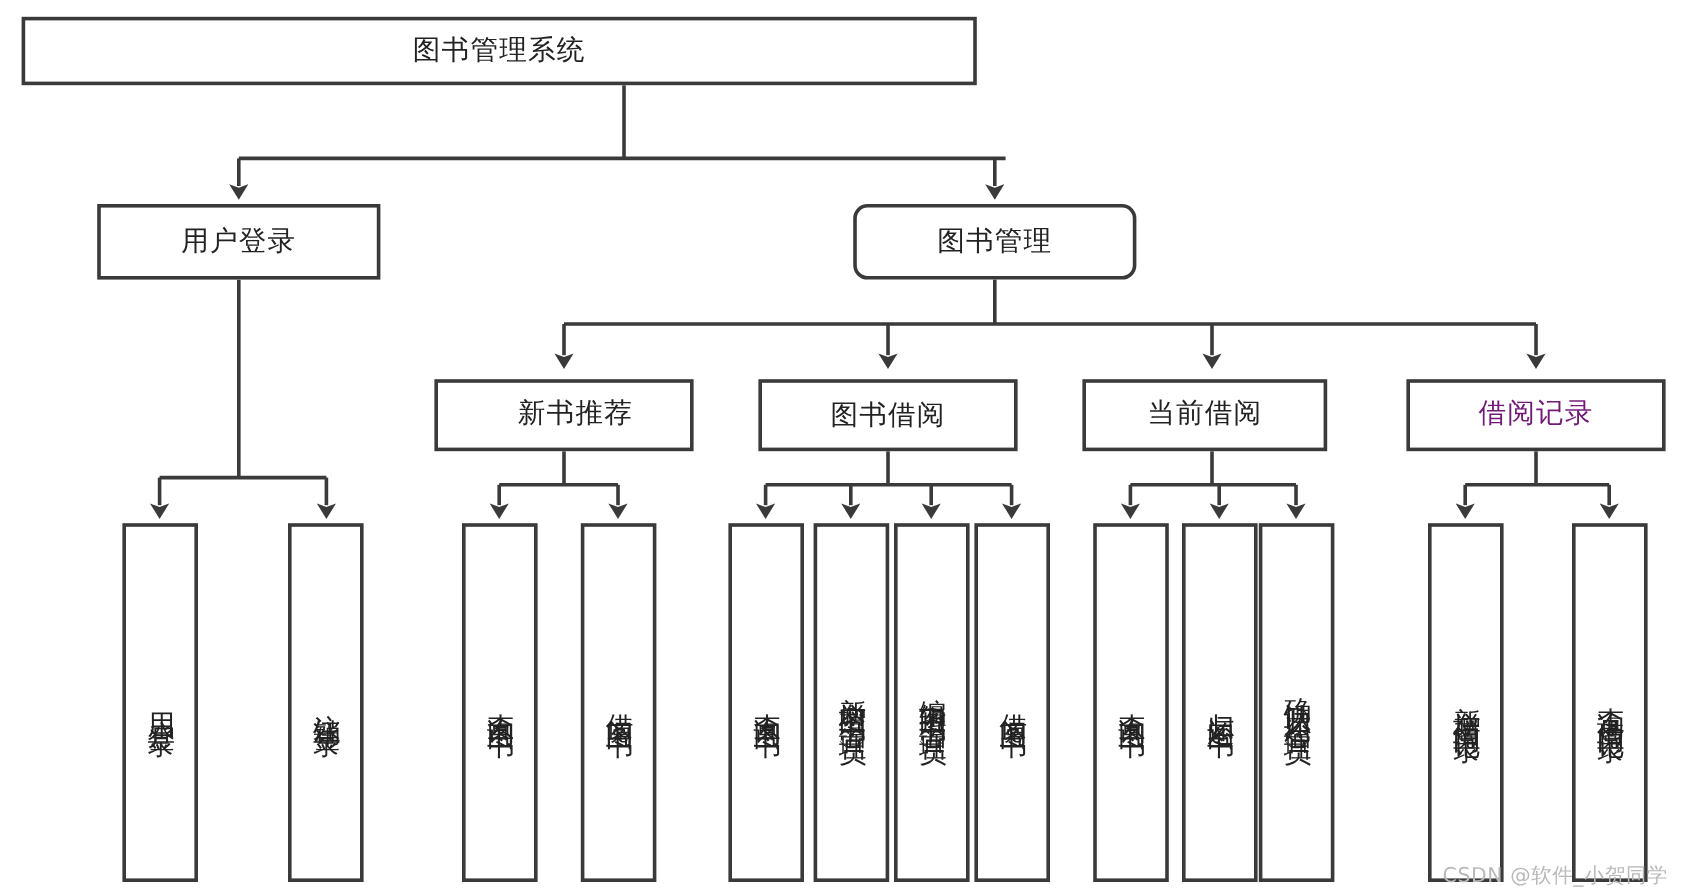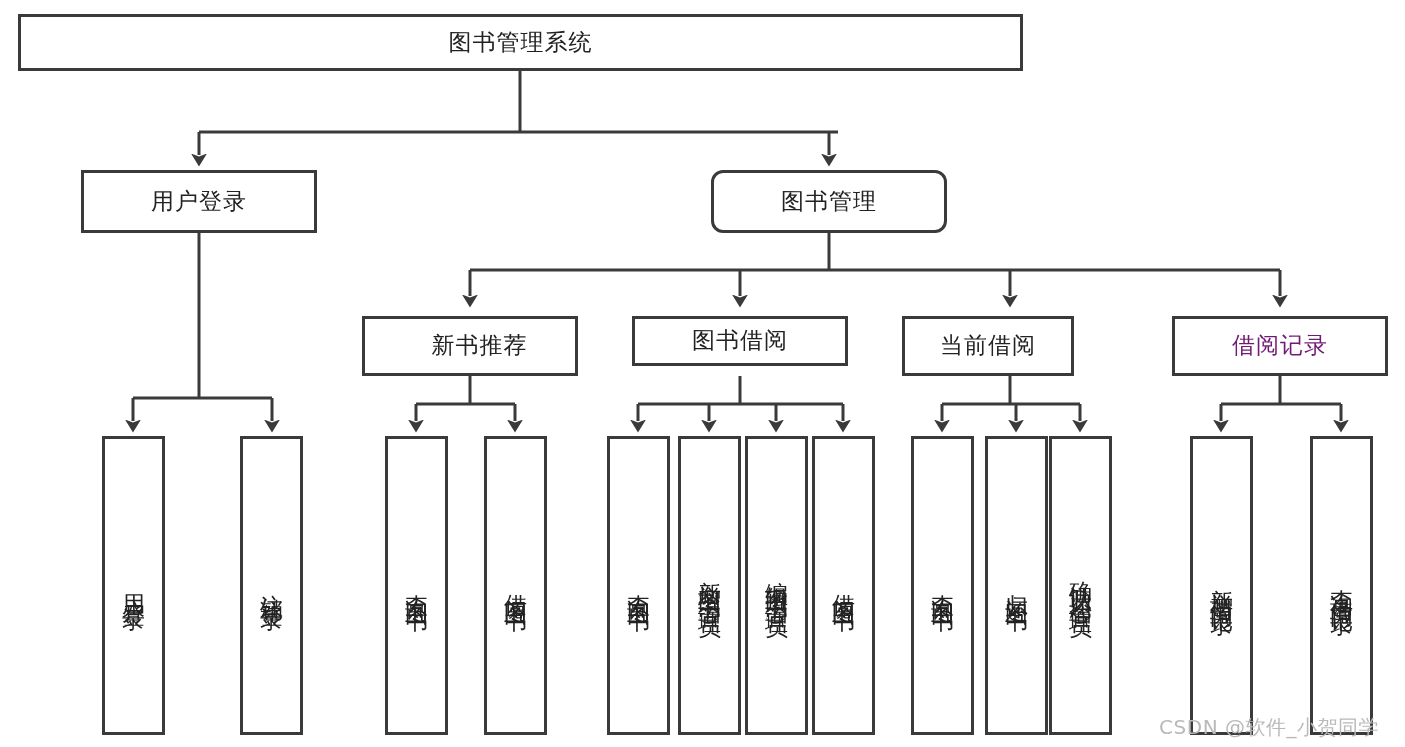--- a/index.html
+++ b/index.html
@@ -53,23 +53,23 @@
     justify-content: center;
     text-align: center;
   }
   .node.vert .label {
     writing-mode: vertical-rl;
     text-orientation: upright;
     white-space: nowrap;
   }
   .watermark {
     position: absolute;
-    right: 26px;
+    right: 15px;
     bottom: 6px;
-    font-size: 20px;
+    font-size: 17px;
     color: #b9b9b9;
     z-index: 5;
     white-space: nowrap;
     letter-spacing: 0.5px;
   }
 </style>
 </head>
 <body>
 
 <div id="diagram-root" style="background: rgb(255, 255, 255);">
@@ -117,38 +117,38 @@
       <path d="M1016,404 L1016,421" marker-end="url(#arrow)"></path>
       <path d="M1080,404 L1080,421" marker-end="url(#arrow)"></path>
 
       <path d="M1280,376 L1280,404"></path>
       <path d="M1221,404 L1341,404"></path>
       <path d="M1221,404 L1221,421" marker-end="url(#arrow)"></path>
       <path d="M1341,404 L1341,421" marker-end="url(#arrow)"></path>
     </g>
   </svg>
 
-  <div class="node horiz" style="left: 18px; top: 14px; width: 1005px; height: 57px; border-color: rgb(58, 58, 58); background: rgb(255, 255, 255); color: rgb(34, 34, 34); text-align: right;">
+  <div class="node horiz" style="left: 18px; top: 14px; width: 796px; height: 57px; border-color: rgb(58, 58, 58); background: rgb(255, 255, 255); color: rgb(34, 34, 34); text-align: right;">
     <span class="label">图书管理系统</span>
   </div>
 
   <div class="node horiz" style="left: 81px; top: 170px; width: 236px; height: 63px; border-color: rgb(58, 58, 58); background: rgb(255, 255, 255); color: rgb(34, 34, 34);">
     <span class="label">用户登录</span>
   </div>
   <div class="node horiz" style="left: 711px; top: 170px; width: 236px; height: 63px; border-color: rgb(58, 58, 58); background: rgb(255, 255, 255); color: rgb(34, 34, 34); border-radius: 12px;">
     <span class="label">图书管理</span>
   </div>
 
   <div class="node horiz" style="left: 362px; top: 316px; width: 216px; height: 60px; border-color: rgb(58, 58, 58); background: rgb(255, 255, 255); color: rgb(34, 34, 34); padding-left: 19px;">
     <span class="label">新书推荐</span>
   </div>
-  <div class="node horiz" style="left: 632px; top: 316px; width: 216px; height: 50px; border-color: rgb(58, 58, 58); background: rgb(255, 255, 255); color: rgb(34, 34, 34); font-family: Liberation Serif, serif;">
+  <div class="node horiz" style="left: 632px; top: 316px; width: 216px; height: 60px; border-color: rgb(58, 58, 58); background: rgb(255, 255, 255); color: rgb(34, 34, 34); font-family: Liberation Serif, serif;">
     <span class="label">图书借阅</span>
   </div>
-  <div class="node horiz" style="left: 902px; top: 316px; width: 172px; height: 60px; border-color: rgb(58, 58, 58); background: rgb(255, 255, 255); color: rgb(34, 34, 34);">
+  <div class="node horiz" style="left: 902px; top: 316px; width: 204px; height: 60px; border-color: rgb(58, 58, 58); background: rgb(255, 255, 255); color: rgb(34, 34, 34);">
     <span class="label">当前借阅</span>
   </div>
   <div class="node horiz" style="left: 1172px; top: 316px; width: 216px; height: 60px; border-color: rgb(58, 58, 58); background: rgb(255, 255, 255); color: #701a75;">
     <span class="label">借阅记录</span>
   </div>
 
   <div class="node vert" style="left: 102px; top: 436px; width: 63px; height: 299px; border-color: rgb(58, 58, 58); background: rgb(255, 255, 255); color: rgb(34, 34, 34);">
     <span class="label">用户登录</span>
   </div>
   <div class="node vert" style="left: 240px; top: 436px; width: 63px; height: 299px; border-color: rgb(58, 58, 58); background: rgb(255, 255, 255); color: rgb(34, 34, 34);">

